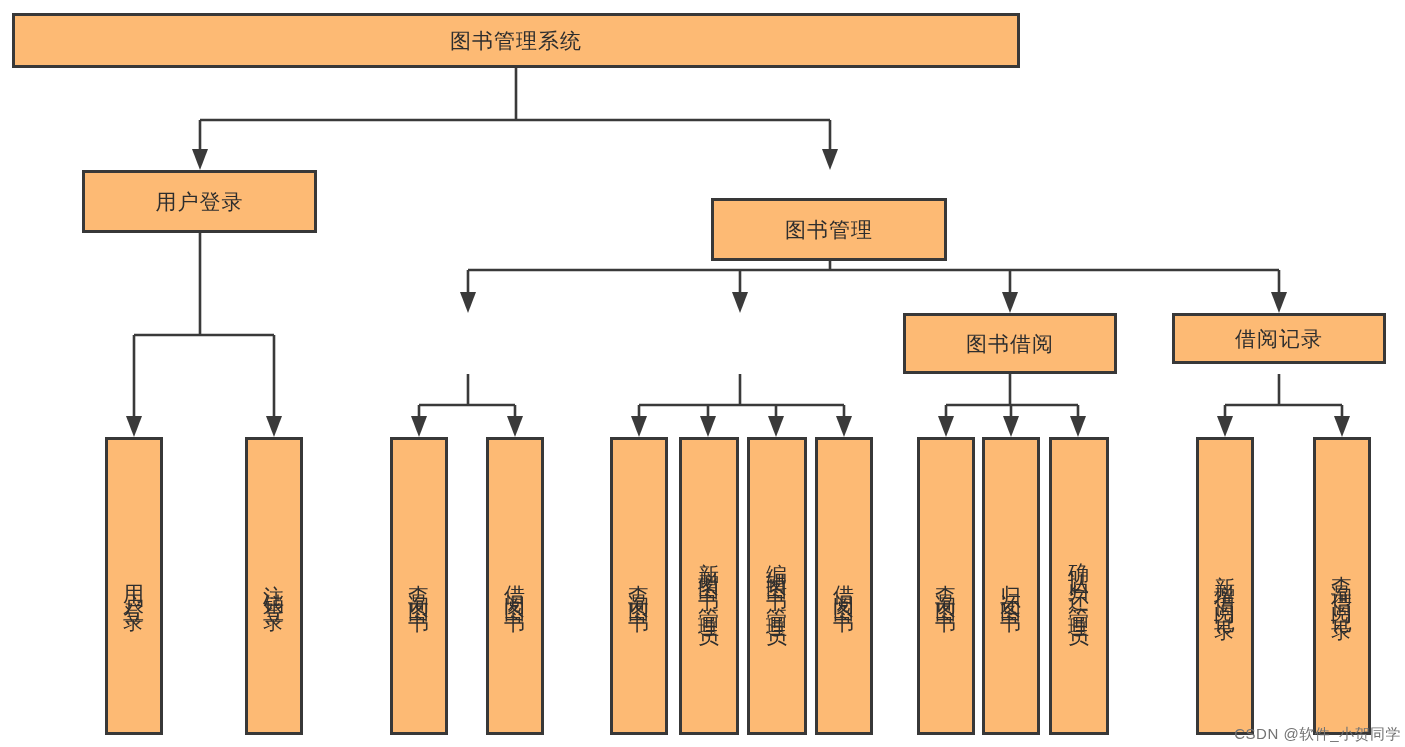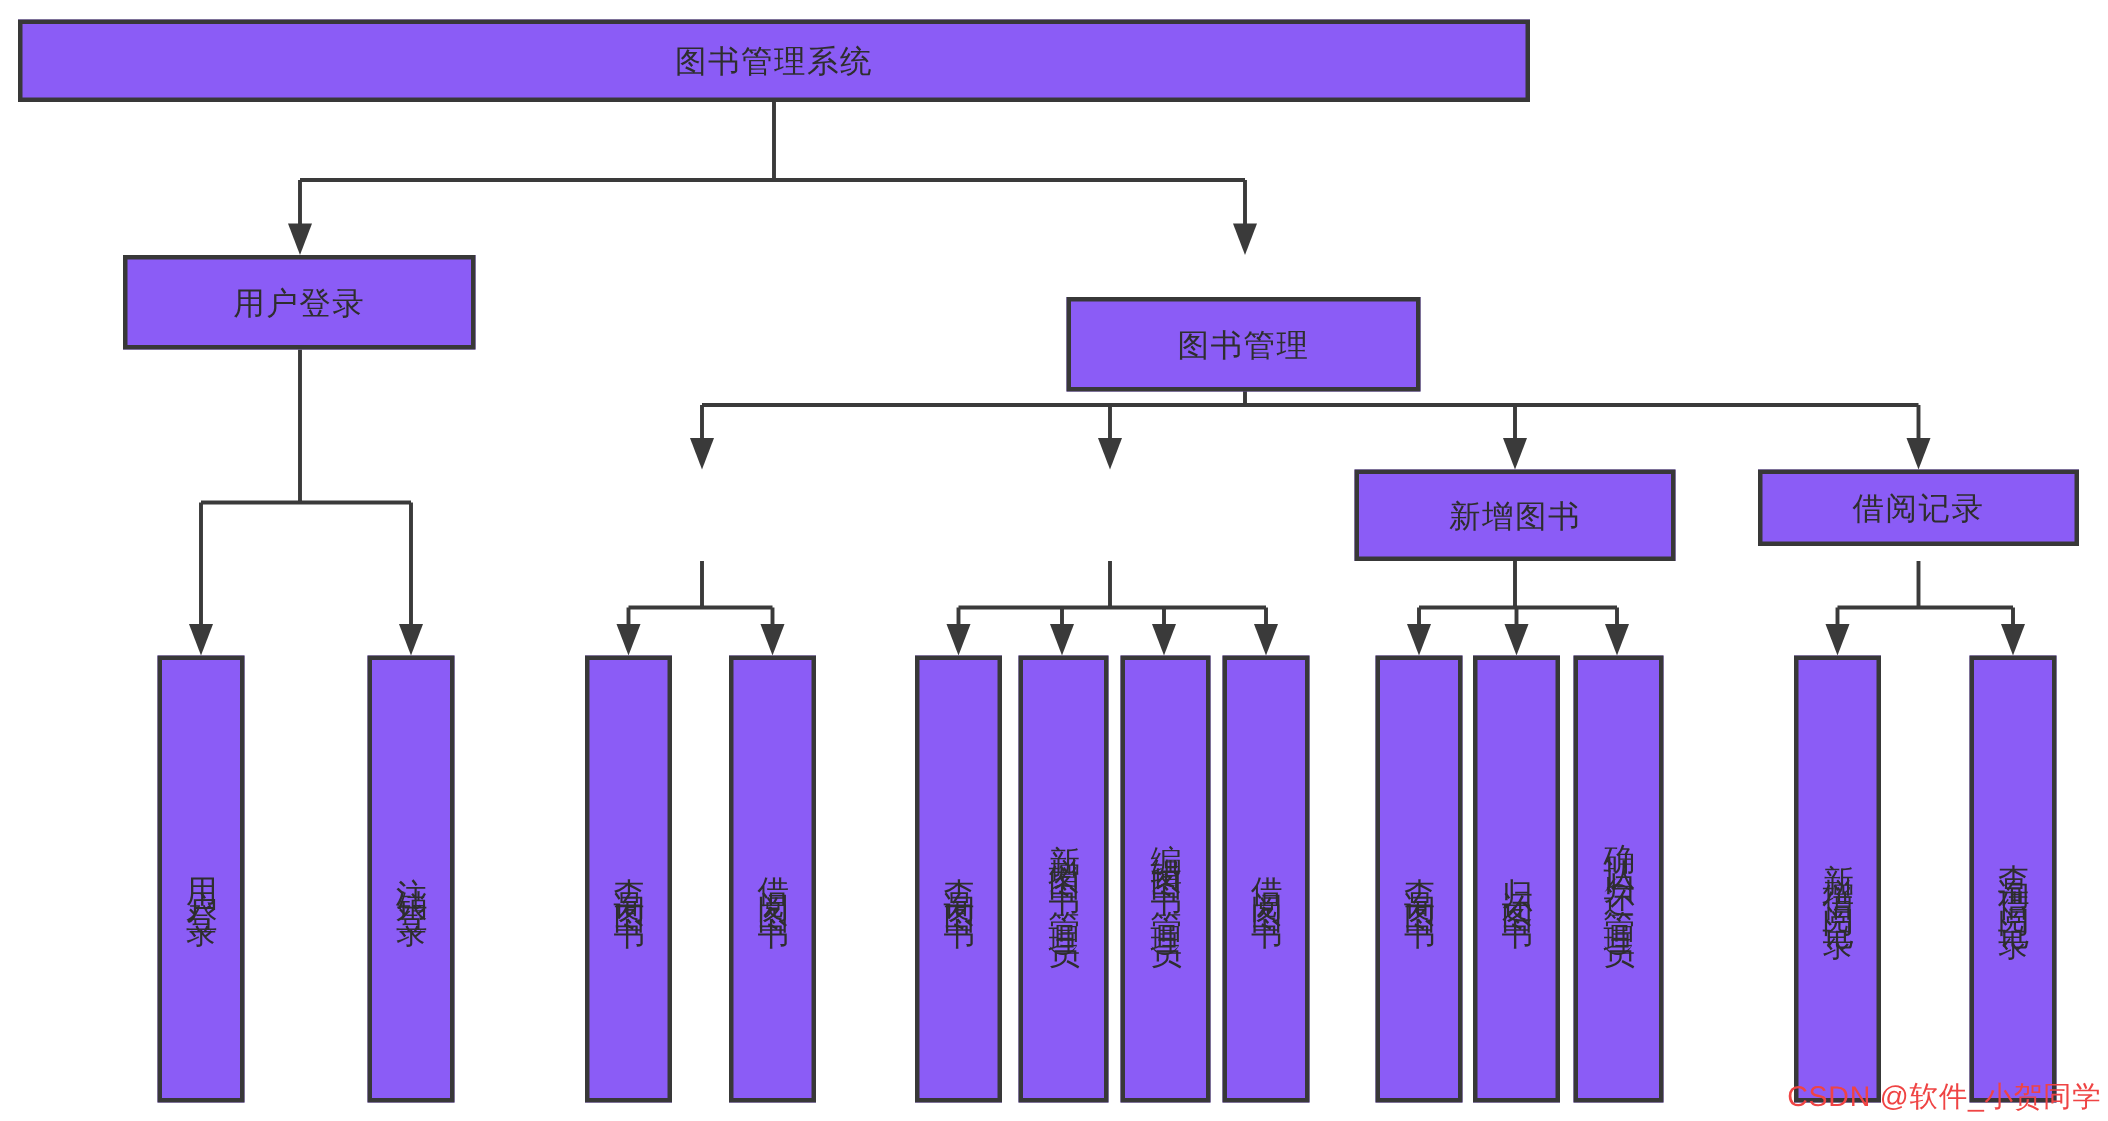--- a/index.html
+++ b/index.html
@@ -13,42 +13,42 @@
   }
   .wires {
     position: absolute;
     left: 0; top: 0;
     width: 1405px; height: 747px;
   }
   .node {
     position: absolute;
     box-sizing: border-box;
     border: 3px solid #383838;
-    background: #8b5cf6;
+    background: #fdba74;
     display: flex;
     align-items: center;
     justify-content: center;
     color: #2e2e2e;
     font-size: 21px;
     letter-spacing: 1px;
     white-space: nowrap;
   }
   .node .vlbl {
     writing-mode: vertical-rl;
     text-orientation: mixed;
     letter-spacing: 9px;
     line-height: 1;
     white-space: nowrap;
   }
   .watermark {
     position: absolute;
     right: 4px;
     bottom: 3px;
-    font-size: 19px;
-    color: #ef4444;
+    font-size: 15px;
+    color: #737373;
     letter-spacing: 0.5px;
     z-index: 5;
   }
 </style>
 </head>
 <body>
 
 <div id="stage">
 
   <svg class="wires" width="1405" height="747" viewBox="0 0 1405 747" xmlns="http://www.w3.org/2000/svg">
@@ -99,21 +99,21 @@
   </div>
 
   <div class="node" style="left:82px; top:170px; width:235px; height:63px;">
     <span>用户登录</span>
   </div>
   <div class="node" style="left:711px; top:170px; width:236px; height:63px;margin-top:28px;">
     <span>图书管理</span>
   </div>
 
   <div class="node" style="left:903px; top:313px; width:214px; height:61px;">
-    <span>新增图书</span>
+    <span>图书借阅</span>
   </div>
   <div class="node" style="left:1172px; top:313px; width:214px; height:51px;">
     <span>借阅记录</span>
   </div>
 
   <div class="node" style="left:105px; top:437px; width:58px; height:298px;">
     <span class="vlbl">用户登录</span>
   </div>
   <div class="node" style="left:245px; top:437px; width:58px; height:298px;">
     <span class="vlbl">注销登录</span>

